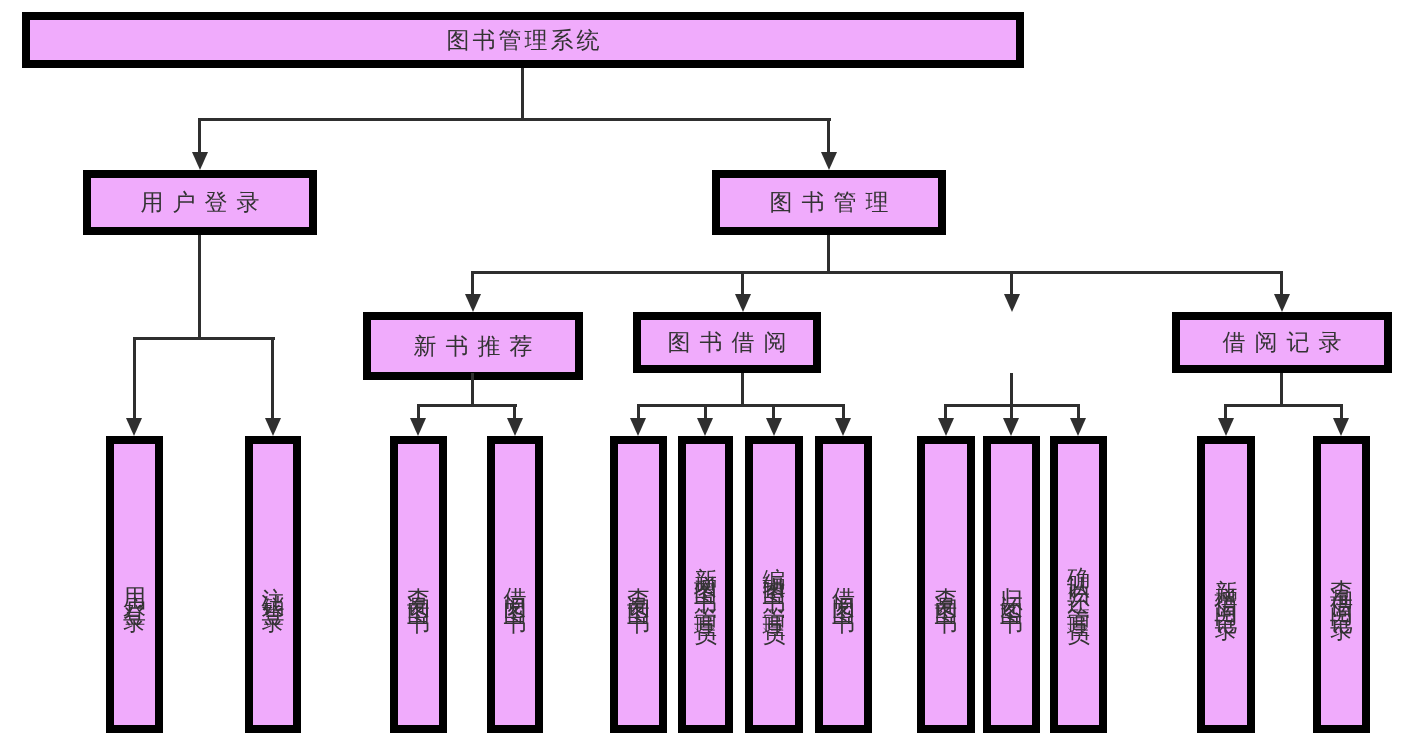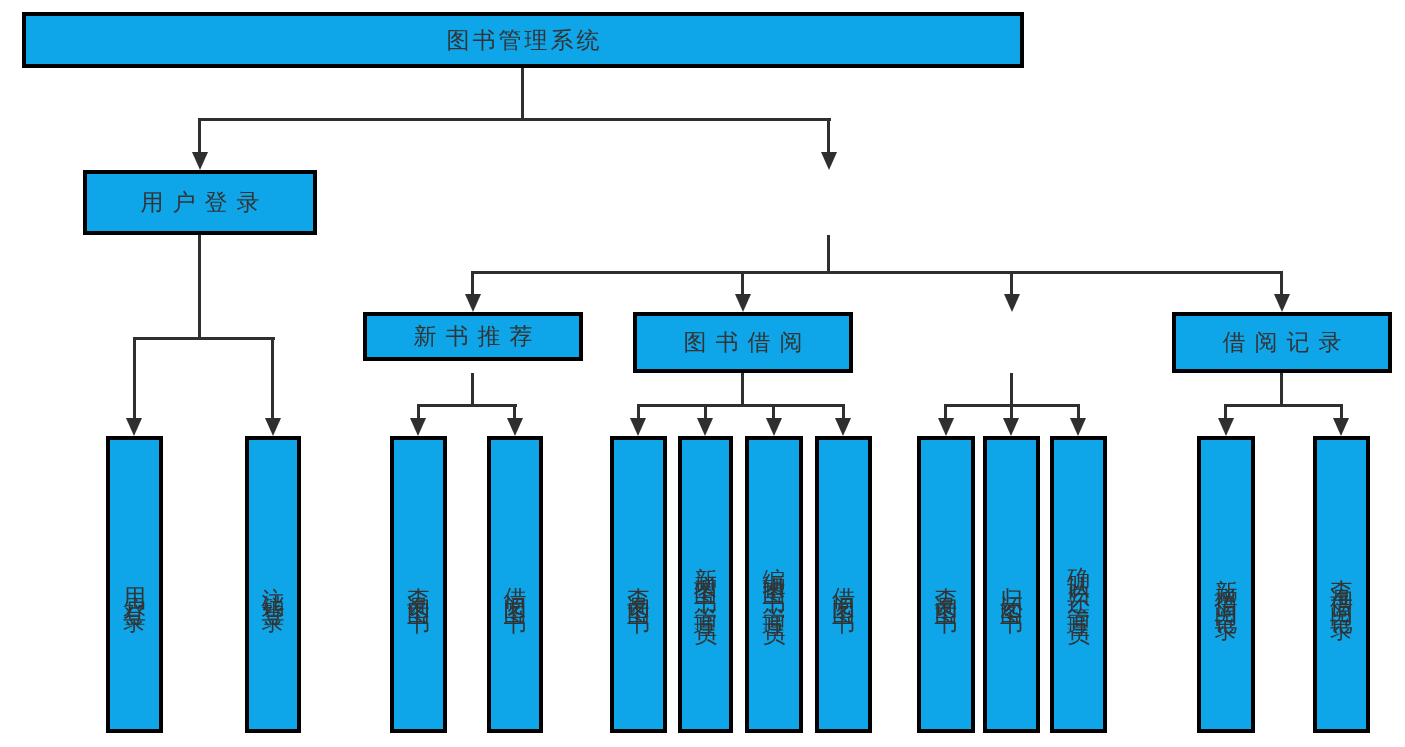--- a/index.html
+++ b/index.html
@@ -3,21 +3,21 @@
 <meta charset="utf-8">
 <style>
   html,body { margin:0; padding:0; background:#ffffff; }
   .stage {
     position:relative; width:1405px; height:747px;
     background:#ffffff; overflow:hidden;
     font-family:"Liberation Sans", sans-serif;
   }
   .box, .vbox {
     position:absolute; box-sizing:border-box;
-    border:4px solid #000000; background:#0ea5e9;
+    border:8px solid #000000; background:#f0abfc;
     display:flex; align-items:center; justify-content:center;
     color:#333333;
   }
   .box { font-size:23px; letter-spacing:9px; text-indent:9px; white-space:nowrap; }
   .root-box { letter-spacing:3px; text-indent:3px; }
   .vbox span {
     writing-mode:vertical-rl; text-orientation:mixed;
     font-size:23px; letter-spacing:8px; color:#333333; line-height:1;
   }
   .hline, .vline { position:absolute; background:#2f2f2f; }
@@ -32,23 +32,24 @@
   }
 </style>
 </head>
 <body>
 
 <div class="stage">
 
   <div class="box root-box" style="left:22px; top:12px; width:1002px; height:56px;">图书管理系统</div>
 
   <div class="box" style="left:83px; top:170px; width:234px; height:65px;">用户登录</div>
+  <div class="box" style="left:712px; top:170px; width:234px; height:65px;">图书管理</div>
 
-  <div class="box" style="left:363px; top:312px; width:220px; height:49px;">新书推荐</div>
-  <div class="box" style="left:633px; top:312px; width:220px; height:61px;">图书借阅</div>
+  <div class="box" style="left:363px; top:312px; width:220px; height:68px;">新书推荐</div>
+  <div class="box" style="left:633px; top:312px; width:188px; height:61px;">图书借阅</div>
   <div class="box" style="left:1172px; top:312px; width:220px; height:61px;">借阅记录</div>
 
   <div class="vbox" style="left:106px; top:436px; width:57px; height:297px;">
     <span>用户登录</span>
   </div>
   <div class="vbox" style="left:245px; top:436px; width:56px; height:297px;">
     <span>注销登录</span>
   </div>
 
   <div class="vbox" style="left:390px; top:436px; width:57px; height:297px;">

